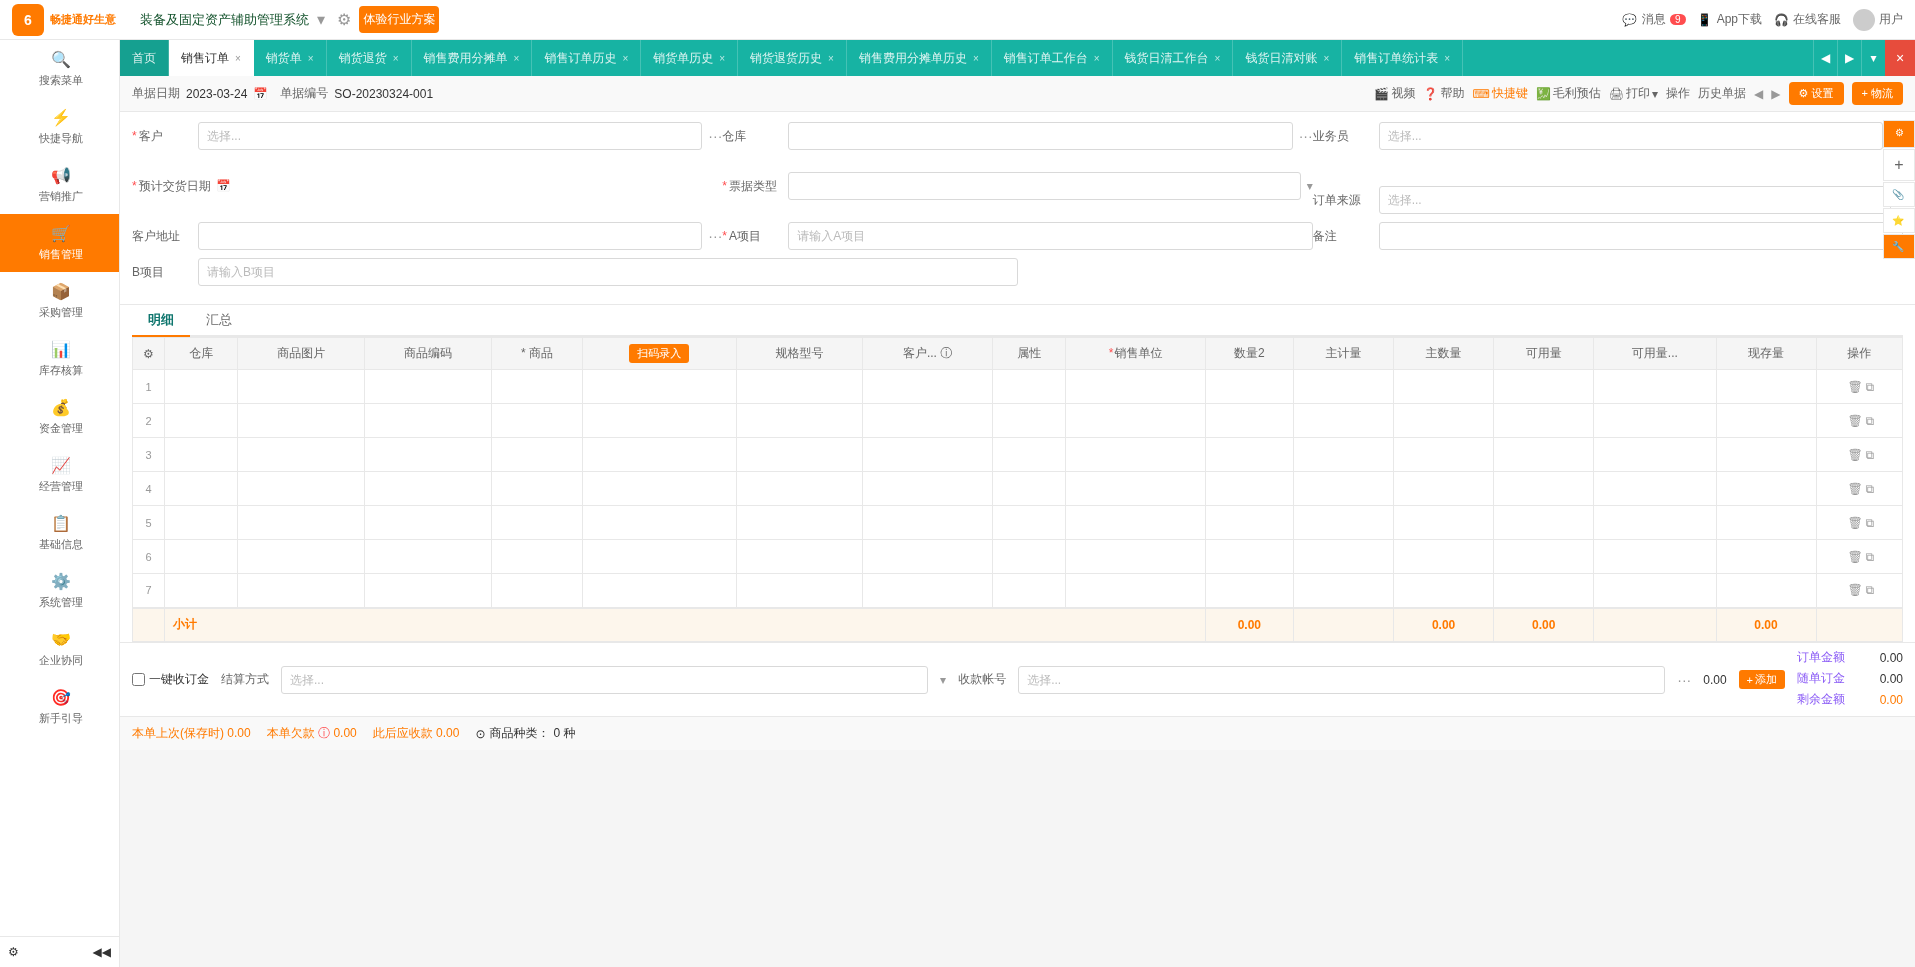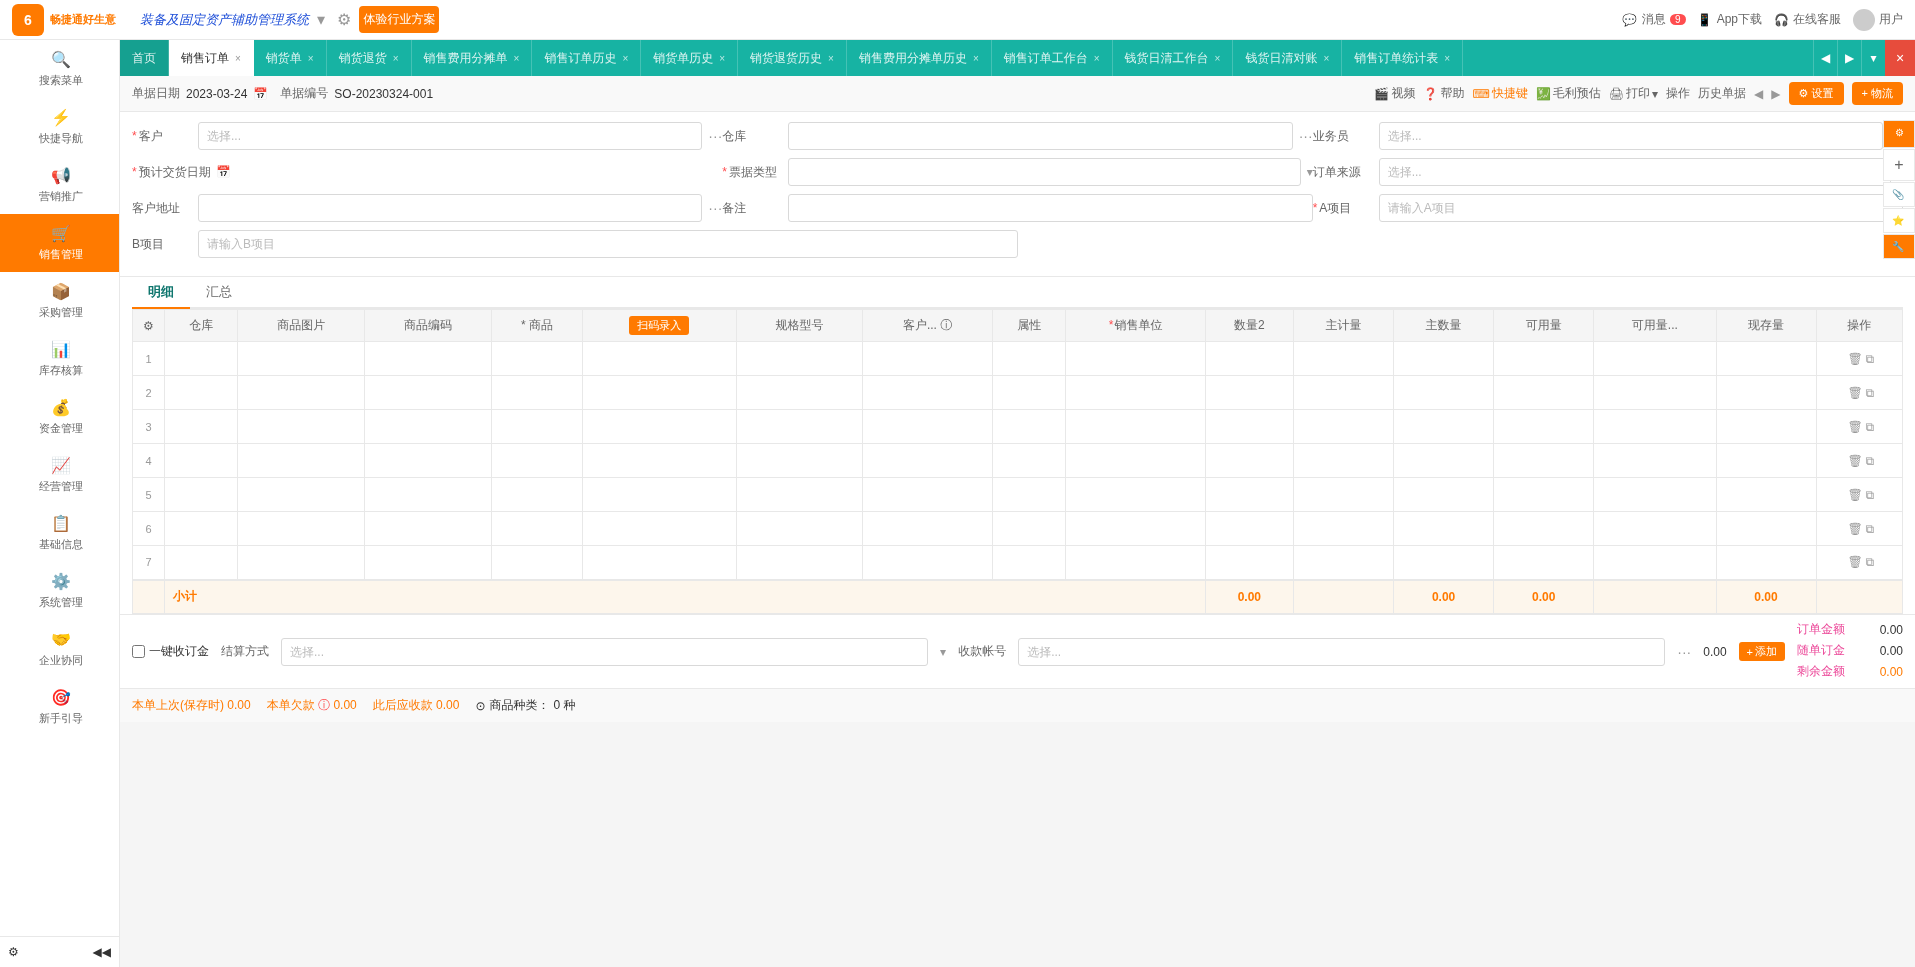--- a/index.html
+++ b/index.html
@@ -5,21 +5,21 @@
     * { box-sizing: border-box; margin: 0; padding: 0; }
     body { font-family: 'Microsoft YaHei', Arial, sans-serif; font-size: 12px; background: #f0f2f5; color: #333; overflow: hidden; height: 967px; }
 
     
     .app-wrapper { display: flex; flex-direction: column; height: 967px; }
     .top-bar { height: 40px; background: #fff; display: flex; align-items: center; padding: 0 12px; border-bottom: 1px solid #e8e8e8; flex-shrink: 0; justify-content: space-between; }
     .top-bar-left { display: flex; align-items: center; gap: 8px; }
     .logo-area { display: flex; align-items: center; gap: 6px; width: 120px; }
     .logo-icon { width: 32px; height: 32px; background: #ff7a00; border-radius: 6px; display: flex; align-items: center; justify-content: center; color: white; font-weight: bold; font-size: 14px; }
     .logo-text { font-size: 11px; color: #ff7a00; line-height: 1.2; font-weight: bold; }
-    .system-title { font-size: 13px; color: #1d4ed8; font-style: italic; }
+    .system-title { font-size: 13px; color: #14532d; }
     .top-bar-right { display: flex; align-items: center; gap: 12px; font-size: 12px; color: #666; }
     .top-btn-orange { background: #ff7a00; color: white; border: none; border-radius: 4px; padding: 5px 4px; font-size: 12px; cursor: pointer; }
     .icon-btn { display: flex; align-items: center; gap: 4px; cursor: pointer; color: #666; }
     .badge { background: #ff4d4f; color: white; border-radius: 10px; font-size: 10px; padding: 0 4px; min-width: 16px; text-align: center; }
 
     .main-layout { display: flex; flex: 1; overflow: hidden; }
 
     
     .sidebar { width: 120px; background: #fff; border-right: 1px solid #e8e8e8; display: flex; flex-direction: column; flex-shrink: 0; }
     .sidebar-menu { flex: 1; overflow-y: auto; }
@@ -82,21 +82,21 @@
     .subtotal-row { background: #fdf6ec; }
     .subtotal-row td { color: #ff7a00; font-weight: bold; border-top: 2px solid #e8e8e8; }
 
     
     .table-scroll-wrapper { overflow-x: auto; }
 
     
     .bottom-bar { background: #fff; border-top: 1px solid #e8e8e8; padding: 6px 12px; display: flex; align-items: center; gap: 12px; flex-shrink: 0; }
     .checkbox-label { display: flex; align-items: center; gap: 4px; font-size: 12px; cursor: pointer; }
     .amount-row { display: flex; justify-content: flex-end; align-items: center; gap: 8px; margin-bottom: 2px; }
-    .amount-label { color: #ec4899; }
+    .amount-label { color: #8b5cf6; }
     .amount-value { color: #333; min-width: 50px; text-align: right; }
     .amount-value.orange { color: #ff7a00; }
 
     .footer-bar { display: flex; align-items: center; padding: 8px 12px; background: #f9f9f9; border-top: 1px solid #e8e8e8; gap: 16px; flex-shrink: 0; }
     .footer-stat { font-size: 12px; color: #666; }
     .footer-stat span { color: #ff7a00; }
     .footer-actions { margin-left: auto; display: flex; gap: 8px; }
     .btn-default { border: 1px solid #d9d9d9; background: white; color: #333; border-radius: 4px; padding: 6px 16px; font-size: 12px; cursor: pointer; }
     .btn-outline-orange { border: 1px solid #ff7a00; background: white; color: #ff7a00; border-radius: 4px; padding: 6px 16px; font-size: 12px; cursor: pointer; }
     .btn-orange { background: #ff7a00; color: white; border: none; border-radius: 4px; padding: 6px 16px; font-size: 12px; cursor: pointer; }
@@ -341,39 +341,39 @@
             <div class="form-row">
               <div class="form-col" style="flex:1.2;">
                 <span class="form-col-label required">预计交货日期</span>
                 <span class="calendar-icon">📅</span>
               </div>
               <div class="form-col" style="flex:1.2;">
                 <span class="form-col-label required">票据类型</span>
                 <input class="form-input" type="text" style="">
                 <span style="color:#999;cursor:pointer;">▾</span>
               </div>
-              <div class="form-col" style="flex:1.2;">
+              <div class="form-col" style="flex:1.2;margin-top:28px;">
                 <span class="form-col-label">订单来源</span>
                 <input class="form-input" type="text" placeholder="选择..." style="">
                 <span style="color:#999;cursor:pointer;">▾</span>
               </div>
             </div>
             <div class="form-row">
               <div class="form-col" style="flex:1.2;">
                 <span class="form-col-label">客户地址</span>
                 <input class="form-input" type="text" style="">
                 <span class="dots-btn">···</span>
               </div>
               <div class="form-col" style="flex:1.2;">
+                <span class="form-col-label required">A项目</span>
+                <input class="form-input" type="text" placeholder="请输入A项目" style="">
+              </div>
+              <div class="form-col" style="flex:1.2;">
                 <span class="form-col-label">备注</span>
                 <input class="form-input" type="text" style="flex: 2 1 0%;">
-              </div>
-              <div class="form-col" style="flex:1.2;">
-                <span class="form-col-label required">A项目</span>
-                <input class="form-input" type="text" placeholder="请输入A项目" style="">
               </div>
             </div>
             <div class="form-row">
               <div class="form-col" style="flex:0.5;">
                 <span class="form-col-label">B项目</span>
                 <input class="form-input" type="text" placeholder="请输入B项目" style="">
               </div>
             </div>
           </div>
 

